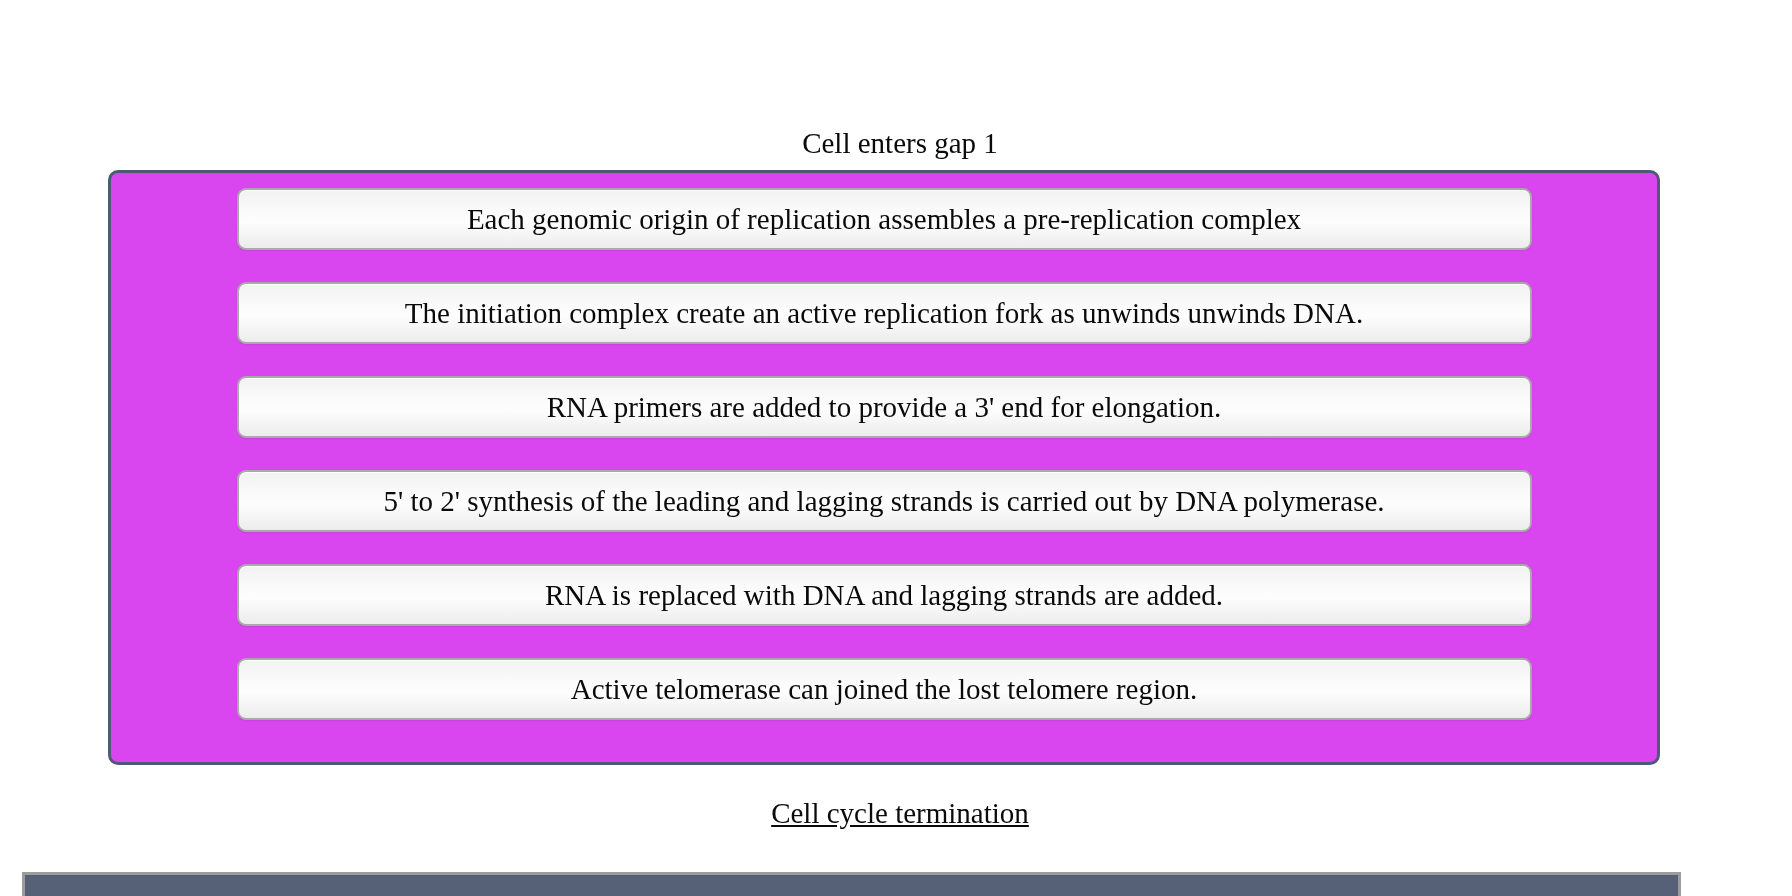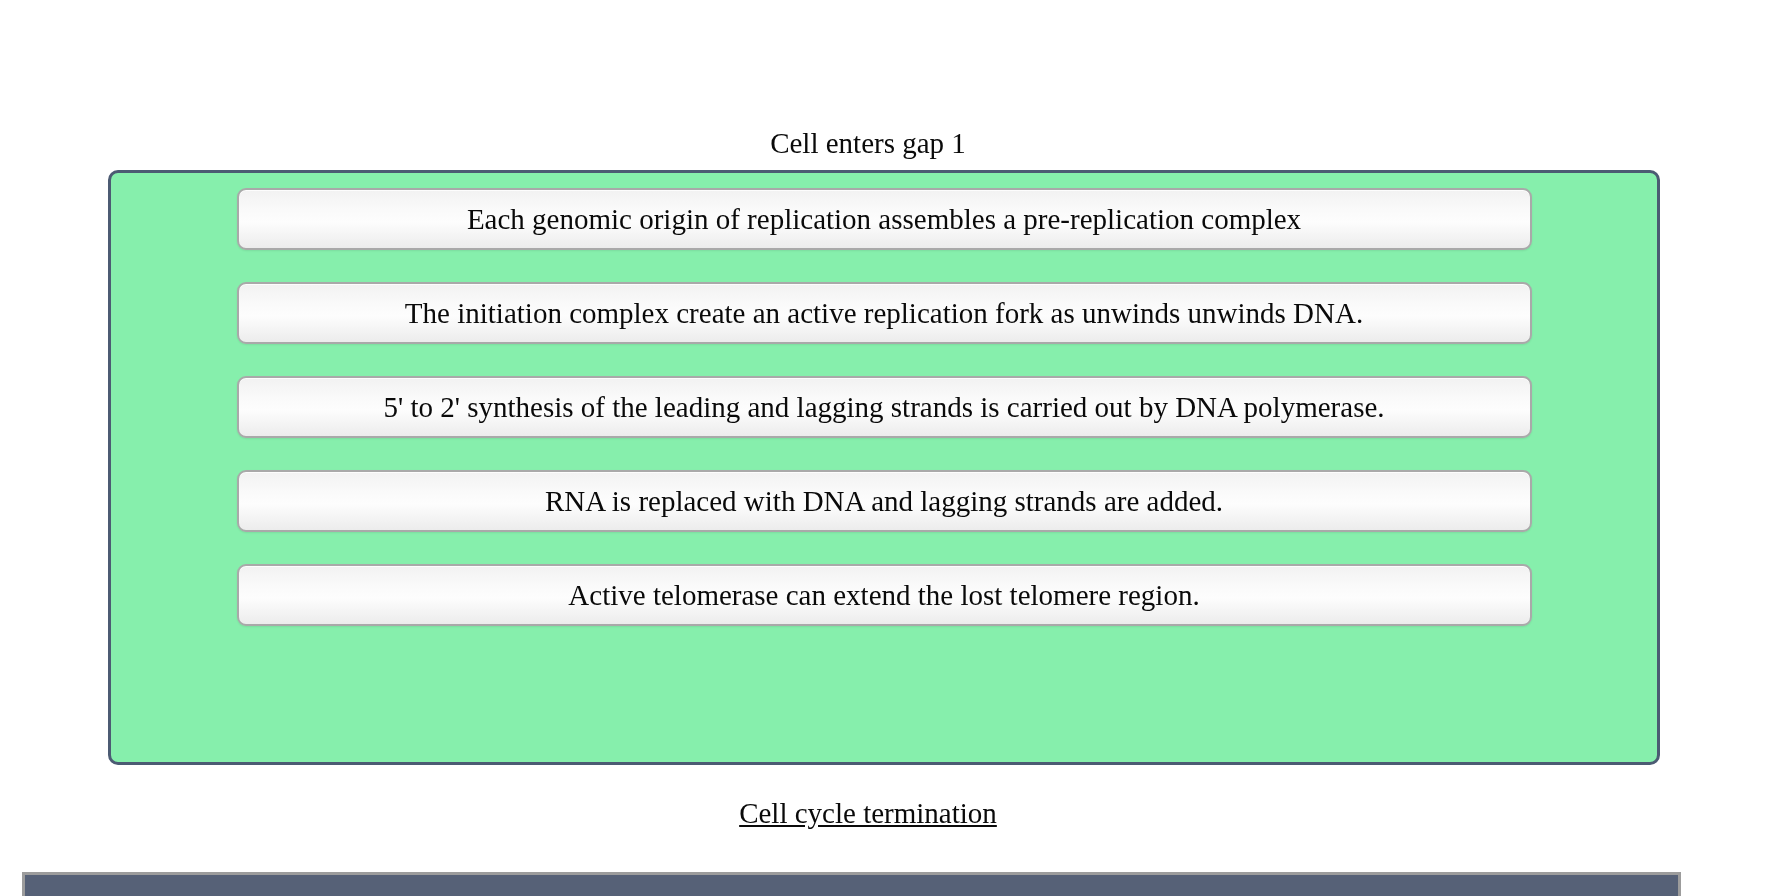--- a/index.html
+++ b/index.html
@@ -13,38 +13,38 @@
     width: 1792px;
     height: 896px;
     background: #ffffff;
     overflow: hidden;
     font-family: "Liberation Serif", "DejaVu Serif", serif;
     color: #111111;
     position: relative;
   }
   .seq-label {
     position: absolute;
-    left: 92px;
+    left: 124px;
     width: 1552px;
     text-align: center;
     font-size: 29px;
     line-height: 34px;
     color: #0a0a0a;
   }
   .seq-label.start { top: 126px; }
   .seq-label.end   { top: 796px; text-decoration: underline; }
   .dropzone {
     position: absolute;
     left: 108px;
     top: 170px;
     width: 1552px;
     height: 595px;
     border: 3px solid var(--dropzone-border, #4c5b73);
     border-radius: 10px;
-    background: #86efac;
+    background: #d946ef;
     padding-top: 15px;
   }
   .seq-item {
     width: 1295px;
     height: 62px;
     margin: 0 auto 32px auto;
     border: 2px solid var(--item-border, #a9a9a9);
     border-radius: 9px;
     background: linear-gradient(180deg, #f2f2f2 0%, #fafafa 35%, #fdfdfd 55%, #ececec 100%);
     box-shadow: inset 0 1px 0 rgba(255,255,255,0.8), 0 1px 2px rgba(0,0,0,0.08);
@@ -69,20 +69,21 @@
   }
 </style>
 </head>
 <body>
 
 <div class="seq-label start">Cell enters gap 1</div>
 
 <div class="dropzone">
   <div class="seq-item">Each genomic origin of replication assembles a pre-replication complex</div>
   <div class="seq-item">The initiation complex create an active replication fork as unwinds unwinds DNA.</div>
+  <div class="seq-item">RNA primers are added to provide a 3' end for elongation.</div>
   <div class="seq-item">5' to 2' synthesis of the leading and lagging strands is carried out by DNA polymerase.</div>
   <div class="seq-item">RNA is replaced with DNA and lagging strands are added.</div>
-  <div class="seq-item">Active telomerase can extend the lost telomere region.</div>
+  <div class="seq-item">Active telomerase can joined the lost telomere region.</div>
 </div>
 
 <div class="seq-label end">Cell cycle termination</div>
 
 <div class="bottom-bar"></div>
 
 </body></html>

